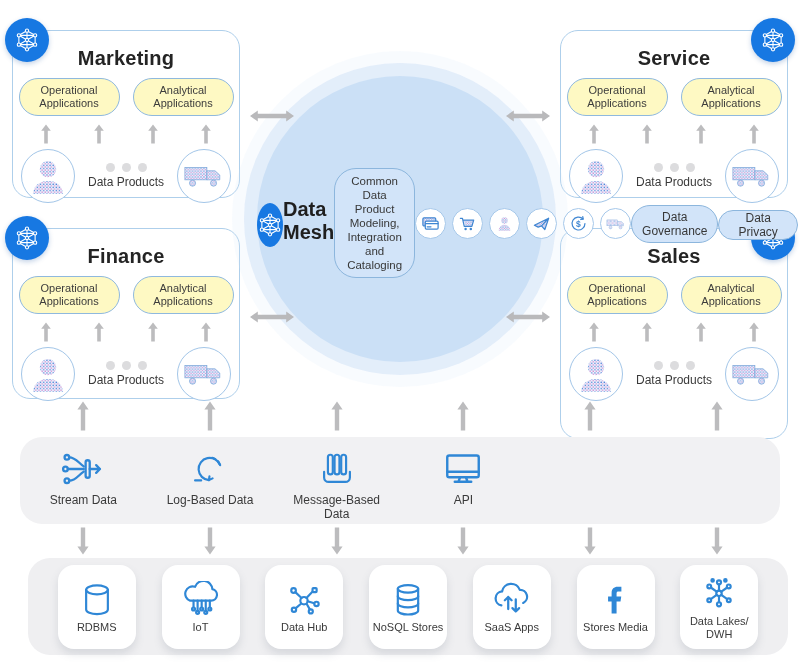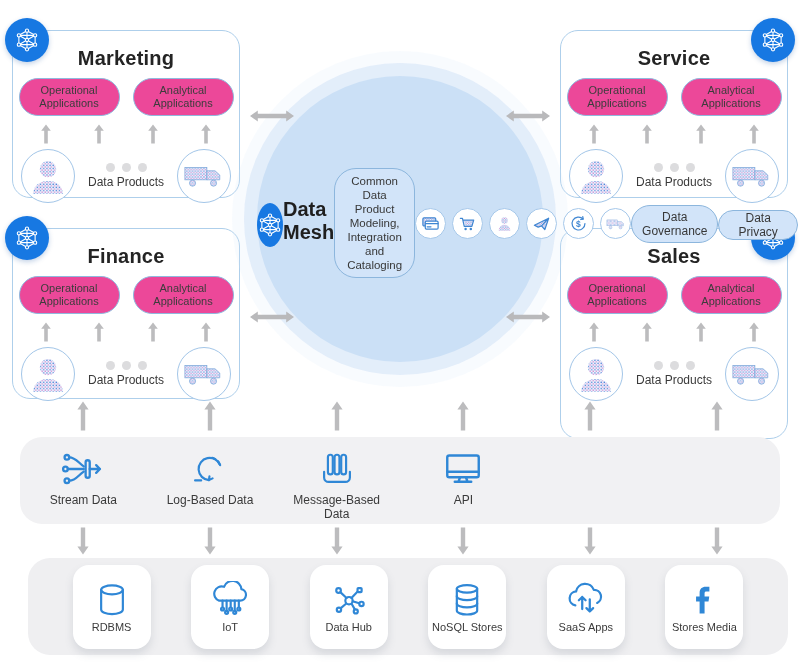--- a/index.html
+++ b/index.html
@@ -11,21 +11,21 @@
   
   .quad{position:absolute;width:228px;height:168px;background:#fff;border:1.5px solid #aecfeb;
         border-radius:18px;display:flex;flex-direction:column;align-items:center;padding-top:16px;box-sizing:border-box;}
   .q-marketing{left:12px;top:30px;} .q-service{left:560px;top:30px;}
   .q-finance{left:12px;top:228px;height:171px;} .q-sales{left:560px;top:228px;height:211px;}
   .badge{position:absolute;width:44px;height:44px;border-radius:50%;background:#1778e2;
          display:flex;align-items:center;justify-content:center;box-shadow:0 2px 5px rgba(20,80,160,.25);}
   .badge-l{left:-8px;top:-13px;} .badge-r{right:-8px;top:-13px;}
   .quad-title{font-size:20px;font-weight:bold;color:#242424;letter-spacing:.2px;}
   .quad-pills{display:flex;gap:13px;margin-top:8px;}
-  .app-pill{width:101px;height:38px;border:1px solid #8fb9de;border-radius:20px;background:#ec4899;
+  .app-pill{width:101px;height:38px;border:1px solid #8fb9de;border-radius:20px;background:#fef9c3;
             display:flex;align-items:center;justify-content:center;text-align:center;
             font-size:11px;line-height:13px;color:#3c3c3c;box-sizing:border-box;}
   .quad-arrows{display:flex;width:204px;justify-content:space-between;padding:0 16px;margin-top:8px;box-sizing:border-box;}
   .quad-bottom{display:flex;align-items:center;margin-top:5px;gap:8px;}
   .avatar-circle{width:52px;height:52px;border:1px solid #a3c6e8;border-radius:50%;background:#fff;
                  display:flex;align-items:center;justify-content:center;overflow:hidden;}
   .dots-label{display:flex;flex-direction:column;align-items:center;width:86px;}
   .dots{display:flex;gap:7px;margin-bottom:3px;}
   .dots span{width:9px;height:9px;border-radius:50%;background:#dcdcde;display:block;}
   .dp-label{font-size:12px;color:#3a3a3a;white-space:nowrap;}
@@ -570,15 +570,34 @@
       <div class="src-label">SaaS Apps</div>
     </div>
     <div class="src-card">
       <div class="src-icon">
         <svg width="34" height="34" viewBox="0 0 24 24">
           <path d="M15.8,2.7h-2.6c-2.7,0-4.3,1.6-4.3,4.3v2.6H6.4v3.4h2.5v8.5h3.5v-8.5h2.8l0.5,-3.4h-3.3V7.3c0-0.9,0.4-1.3,1.3-1.3h2.1z" fill="#2f87d6"></path>
         </svg>
         </div>
       <div class="src-label">Stores Media</div>
     </div>
+    <div class="src-card">
+      <div class="src-icon">
+        <svg width="38" height="38" viewBox="0 0 28 28">
+            <g class="ln">
+          <circle cx="14" cy="13.5" r="2"></circle>
+          <path d="M14,11.5V7M14,15.5V20M12.3,12.3L8.2,9.4M15.7,12.3l4.1,-2.9M12.3,14.7l-4.1,2.9M15.7,14.7l4.1,2.9"></path>
+          <circle cx="14" cy="5.4" r="1.5"></circle>
+              <circle cx="6.8" cy="8.4" r="1.4"></circle>
+              <circle cx="21.2" cy="8.4" r="1.4"></circle>
+          <circle cx="6.8" cy="18.6" r="1.4"></circle>
+              <circle cx="21.2" cy="18.6" r="1.4"></circle>
+              <circle cx="14" cy="21.6" r="1.5"></circle>
+          <circle cx="9.3" cy="4" r="0.9"></circle>
+              <circle cx="18.7" cy="4" r="0.9"></circle>
+        </g>
+          </svg>
+        </div>
+      <div class="src-label">Data Lakes/ DWH</div>
+    </div>
   </div>
 
 </div>
 
 </body></html>

